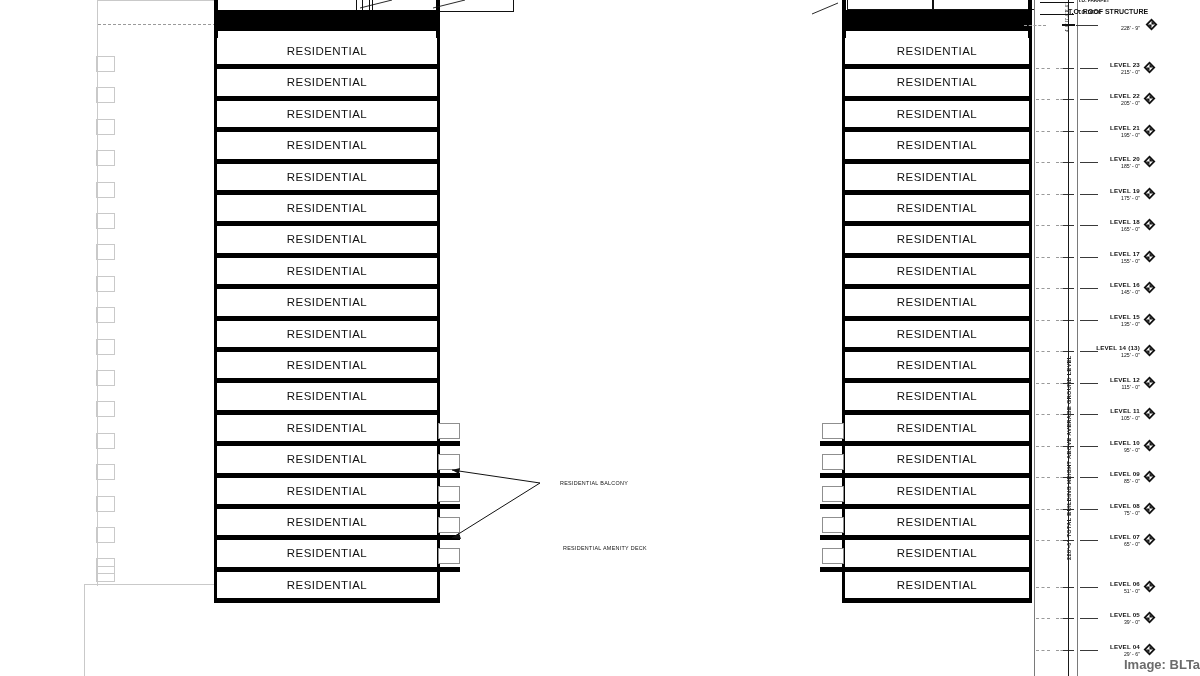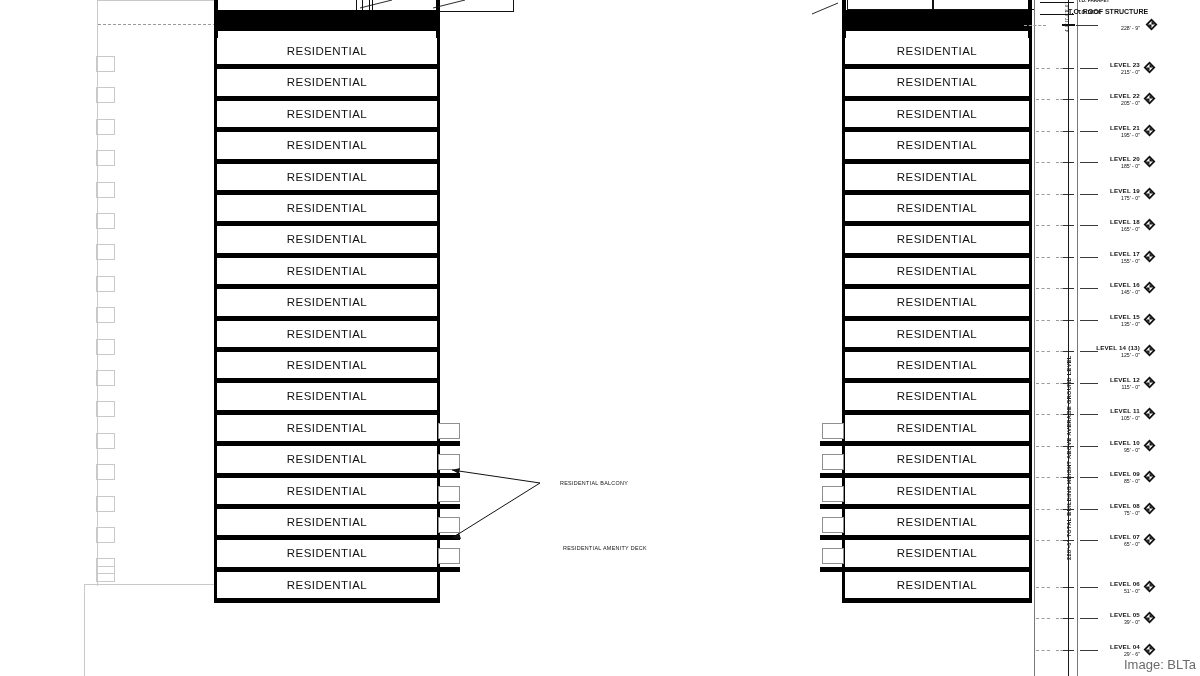--- a/index.html
+++ b/index.html
@@ -530,14 +530,14 @@
   <div class="toroof-elev" style="left:1068px;top:25px;width:72px;">228' - 9"</div>
   <svg class="lvl-sym" style="left:1145px;top:18px;" viewBox="0 0 14 14">
     <polygon points="7,0.6 13.4,7 7,13.4 0.6,7" fill="#111"></polygon>
     <polygon points="7,3.3 10.7,7 7,10.7 3.3,7" fill="#fff"></polygon>
     <polygon points="7,3.3 10.7,7 7,7" fill="#111"></polygon>
     <polygon points="7,7 3.3,7 7,10.7" fill="#111"></polygon>
   </svg>
 
   <div class="abs" style="left:1062px;top:24px;width:13px;height:1.5px;background:#111;"></div>
 
-  <div class="watermark" style="left:1124px;top:657px;">Image: BLTa</div>
+  <div class="watermark" style="left:1124px;top:657px;font-weight:bold;">Image: BLTa</div>
 </div>
 
 </body></html>

